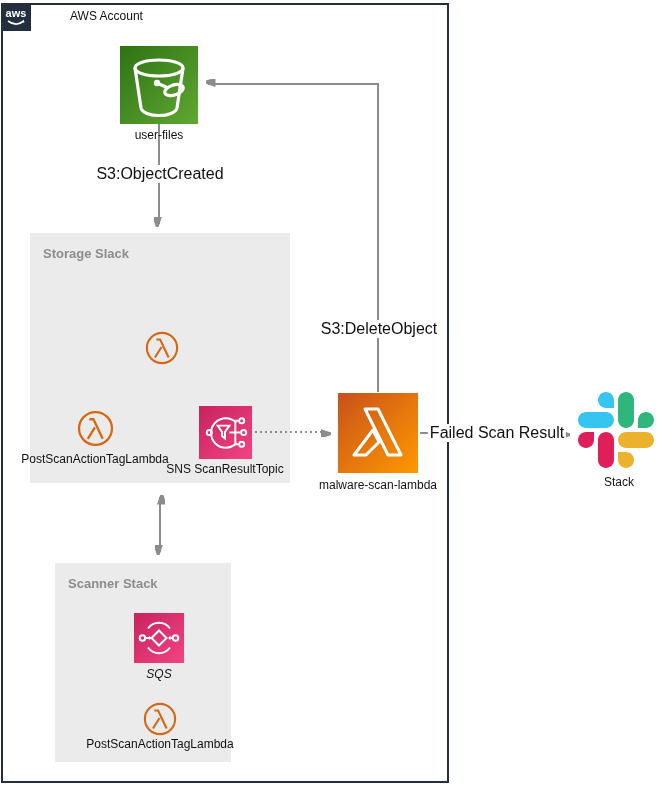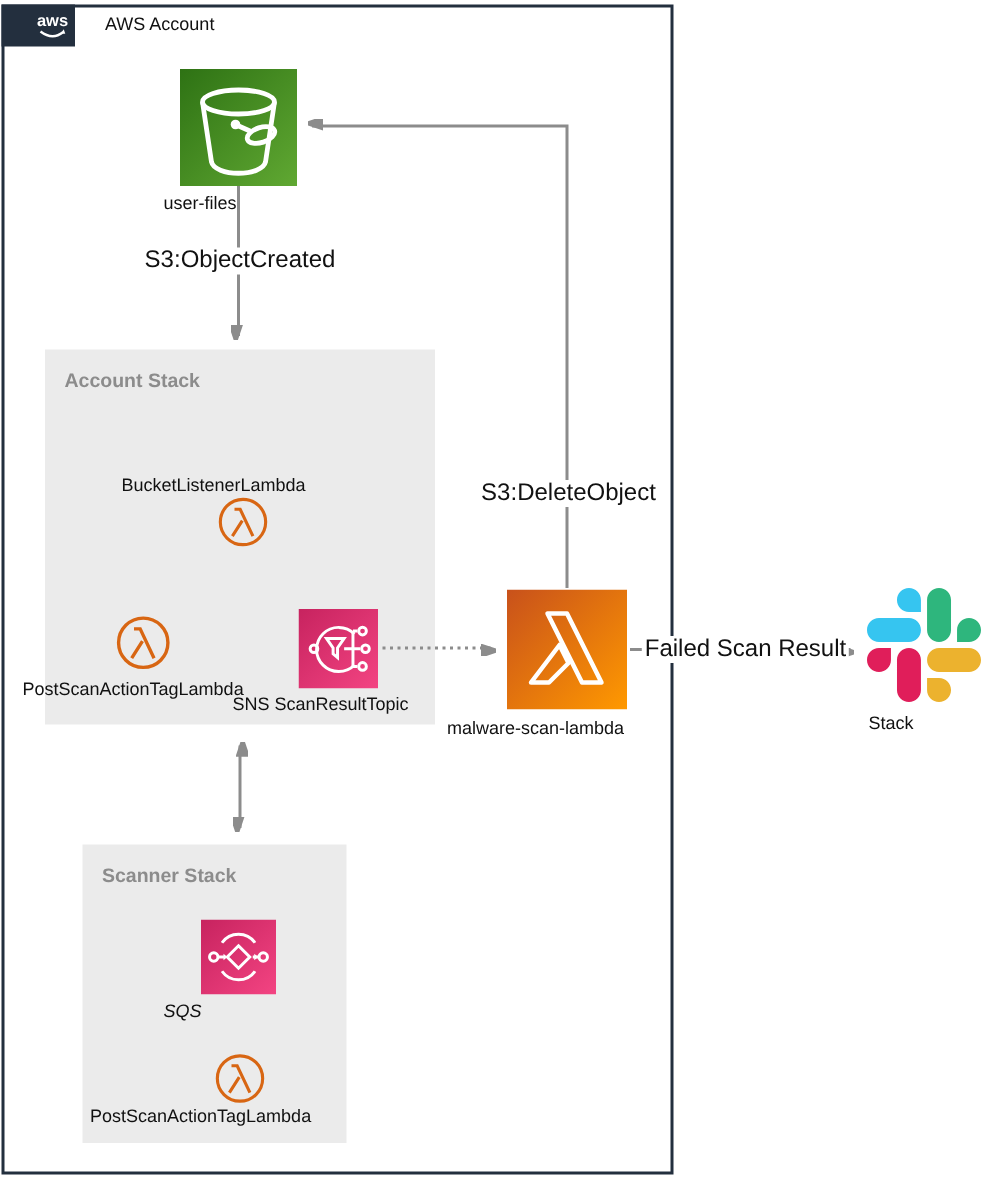--- a/index.html
+++ b/index.html
@@ -3,40 +3,40 @@
 <meta charset="utf-8">
 <style>
   html,body{margin:0;padding:0;background:#fff;}
   #canvas{
     position:relative;width:658px;height:787px;background:#fff;
     font-family:"Liberation Sans","DejaVu Sans",sans-serif;
     font-size:12px;color:#1a1a1a;overflow:hidden;
   }
   .abs{position:absolute;}
   #account-box{left:1px;top:3px;width:444px;height:776px;border:2px solid #232F3E;background:transparent;}
-  #aws-logo{left:1px;top:3px;width:30px;height:28px;background:#232F3E;padding-left:19px;}
+  #aws-logo{left:1px;top:3px;width:30px;height:28px;background:#232F3E;}
   #account-label{left:38px;top:9px;font-size:12px;color:#111;white-space:nowrap;margin-left:32px;}
   .stack{background:#EBEBEB;}
   #storage-stack{left:30px;top:233px;width:260px;height:250px;}
   #scanner-stack{left:55px;top:563px;width:176px;height:199px;}
   .stack-title{position:absolute;left:13px;top:13px;font-weight:bold;font-size:13px;color:#8C8C8C;white-space:nowrap;}
   #lines{left:0;top:0;width:658px;height:787px;z-index:2;}
-  .node-label{position:absolute;text-align:left;z-index:3;color:#111;white-space:nowrap;}
+  .node-label{position:absolute;text-align:center;z-index:3;color:#111;white-space:nowrap;}
   .edge-label{position:absolute;transform:translate(-50%,-50%);background:#fff;padding:0 2px;z-index:3;color:#111;white-space:nowrap;font-size:16px;}
   .icon{position:absolute;z-index:4;}
 </style>
 </head>
 <body>
 
 <div id="canvas">
 
   <div id="account-box" class="abs"></div>
 
   <div id="storage-stack" class="abs stack">
-    <span class="stack-title">Account Stack</span>
+    <span class="stack-title">Storage Slack</span>
   </div>
   <div id="scanner-stack" class="abs stack">
     <span class="stack-title">Scanner Stack</span>
   </div>
 
   <svg id="lines" class="abs">
     <defs>
       <marker id="arrEnd" markerWidth="10" markerHeight="8" refX="7.5" refY="3" orient="auto" markerUnits="userSpaceOnUse">
         <path d="M0,0 L9,3 L0,6 Z" fill="#8C8C8C" transform="scale(1.6)"></path>
       </marker>
@@ -73,21 +73,20 @@
         <ellipse cx="39" cy="22" rx="24" ry="8"></ellipse>
         <path d="M15 22 L21 62 C22 66.5 30 69.5 39 69.5 C48 69.5 56 66.5 57 62 L63 22"></path>
         <ellipse cx="54" cy="44" rx="9.5" ry="5" transform="rotate(-18 54 44)"></ellipse>
         <path d="M38 37.5 L47 41.5"></path>
       </g>
       <circle cx="37" cy="37" r="3.2" fill="#fff"></circle>
     </svg>
   </div>
   <div class="node-label" style="left:109px;top:128px;width:100px;">user-files</div>
 
-  <div class="node-label" style="left:81px;top:316px;width:160px;">BucketListenerLambda</div>
   <div class="icon" style="left:145px;top:331px;">
     <svg width="34" height="34" viewBox="0 0 36 36">
       <g stroke="#D86613" stroke-width="2.2" fill="none">
         <circle cx="18" cy="18" r="16"></circle>
         <path d="M12 9 L16 9 L25 28 M17.5 17 L10.5 28"></path>
       </g>
     </svg>
   </div>
 
   <div class="icon" style="left:77px;top:410px;">

